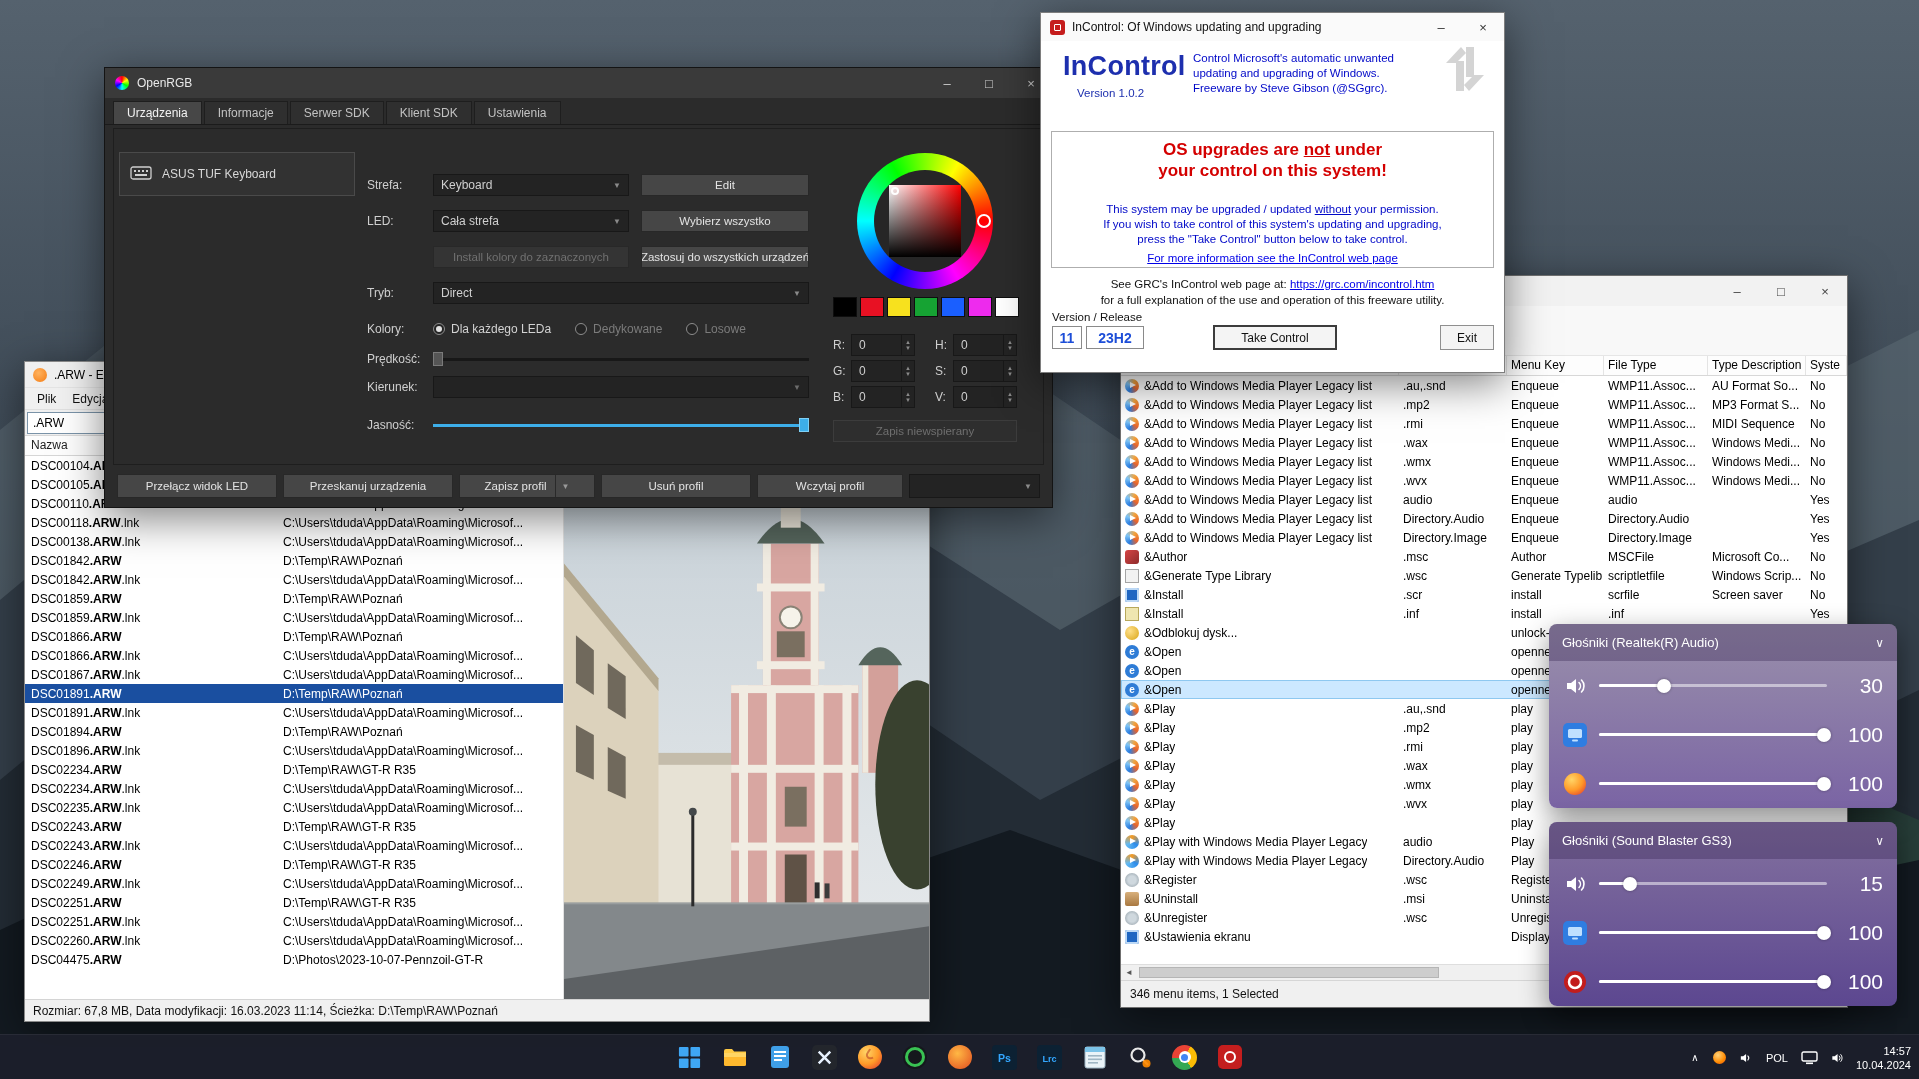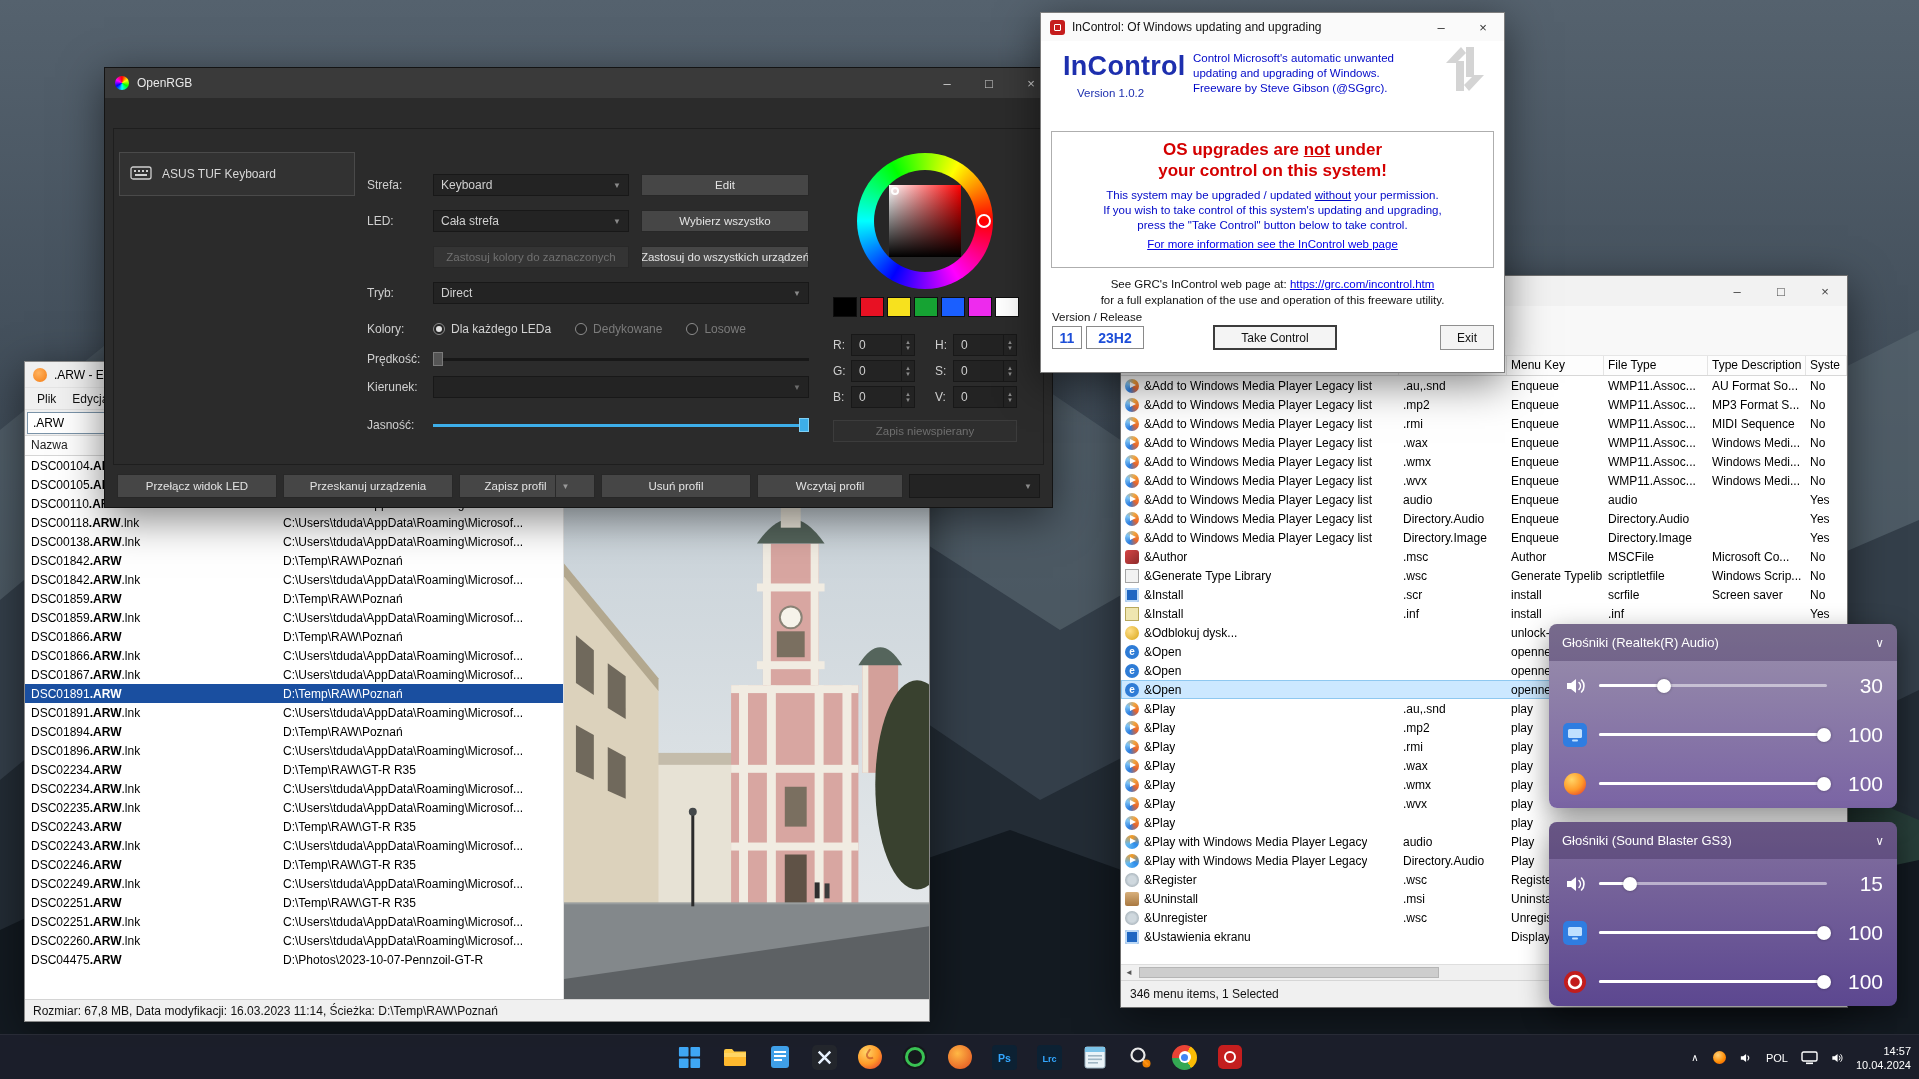--- a/index.html
+++ b/index.html
@@ -90,21 +90,21 @@
 .iclogo{width:15px;height:15px;border-radius:3px;background:#c51d1d;position:relative;flex:none}
 .iclogo::after{content:"";position:absolute;inset:4px;border:1.5px solid #fff;border-radius:1px}
 .ic-cap{margin-left:auto;display:flex}
 .ic-cap div{width:42px;height:28px;display:flex;align-items:center;justify-content:center;color:#333;font-size:13px}
 .ic-appname{position:absolute;left:22px;top:38px;font-size:27px;font-weight:bold;color:#1d2fae;letter-spacing:.3px}
 .ic-version{position:absolute;left:36px;top:74px;color:#1d2fae}
 .ic-tag{position:absolute;left:152px;top:38px;color:#0008c8;line-height:15px}
 .ic-arrows{position:absolute;right:16px;top:34px}
 .ic-box{position:absolute;left:10px;top:118px;width:443px;height:137px;border:1px solid #aeaeae;background:#fff;text-align:center}
 .ic-warn{color:#d40000;font-weight:bold;font-size:17px;line-height:21px;margin-top:7px}
-.ic-bodytext{color:#0008c8;line-height:15px;margin-top:7px}
+.ic-bodytext{color:#0008c8;line-height:15px;margin-top:21px}
 .u{text-decoration:underline}
 .ic-link{color:#0000e8;text-decoration:underline;margin-top:5px;display:inline-block}
 .ic-see{position:absolute;left:0;right:0;top:263px;text-align:center;line-height:16px}
 .ic-see a,.seelink{color:#0000e8;text-decoration:underline}
 .ic-vr-label{position:absolute;left:11px;top:298px}
 .ic-vrbox{position:absolute;top:313px;height:23px;border:1px solid #8a8a8a;background:#fff;display:flex;align-items:center;justify-content:center;color:#1d4ed8;font-weight:bold;font-size:14px}
 #vr1{left:11px;width:30px}
 #vr2{left:45px;width:58px}
 .ic-btn{position:absolute;top:312px;height:25px;background:#f4f4f4;display:flex;align-items:center;justify-content:center;font-size:12px}
 #btn-take{left:172px;width:124px;border:2px solid #3c3c3c}
@@ -752,20 +752,27 @@
 <div id="openrgb" class="window">
   <div class="org-title">
     <div class="orglogo"></div>
     <span>OpenRGB</span>
     <div class="org-caption">
       <div class="cap-btn">–</div>
       <div class="cap-btn">□</div>
       <div class="cap-btn">×</div>
     </div>
   </div>
+  <div class="org-tabs">
+      <div class="org-tab active">Urządzenia</div>
+      <div class="org-tab">Informacje</div>
+      <div class="org-tab">Serwer SDK</div>
+      <div class="org-tab">Klient SDK</div>
+      <div class="org-tab">Ustawienia</div>
+    </div>
   <div class="org-frame"></div>
   <div class="org-devices">
       <div class="org-device">
         <span><svg width="22" height="14" viewBox="0 0 22 14">
             <rect x="1" y="1" width="20" height="12" rx="2" fill="none" stroke="#cfcfcf" stroke-width="1.3"></rect>
             <g fill="#cfcfcf">
               <rect x="4" y="4" width="2" height="2"></rect>
               <rect x="8" y="4" width="2" height="2"></rect>
               <rect x="12" y="4" width="2" height="2"></rect>
               <rect x="16" y="4" width="2" height="2"></rect>
@@ -793,21 +800,21 @@
         <span>Cała strefa</span>
         <span class="arr">▼</span>
       </div>
       <div class="btn" style="width:168px;margin-left:12px">
         <span>Wybierz wszystko</span>
       </div>
     </div>
     <div class="crow" style="top:78px">
       <span class="clabel"></span>
       <div class="btn disabled" style="width:196px">
-        <span>Zastosuj kolory do zaznaczonych</span>
+        <span>Install kolory do zaznaczonych</span>
       </div>
       <div class="btn" style="width:168px;margin-left:12px">
         <span>Zastosuj do wszystkich urządzeń</span>
       </div>
     </div>
     <div class="crow" style="top:114px">
       <span class="clabel">Tryb:</span>
       <div class="combo" style="flex:1">
         <span>Direct</span>
         <span class="arr">▼</span>

